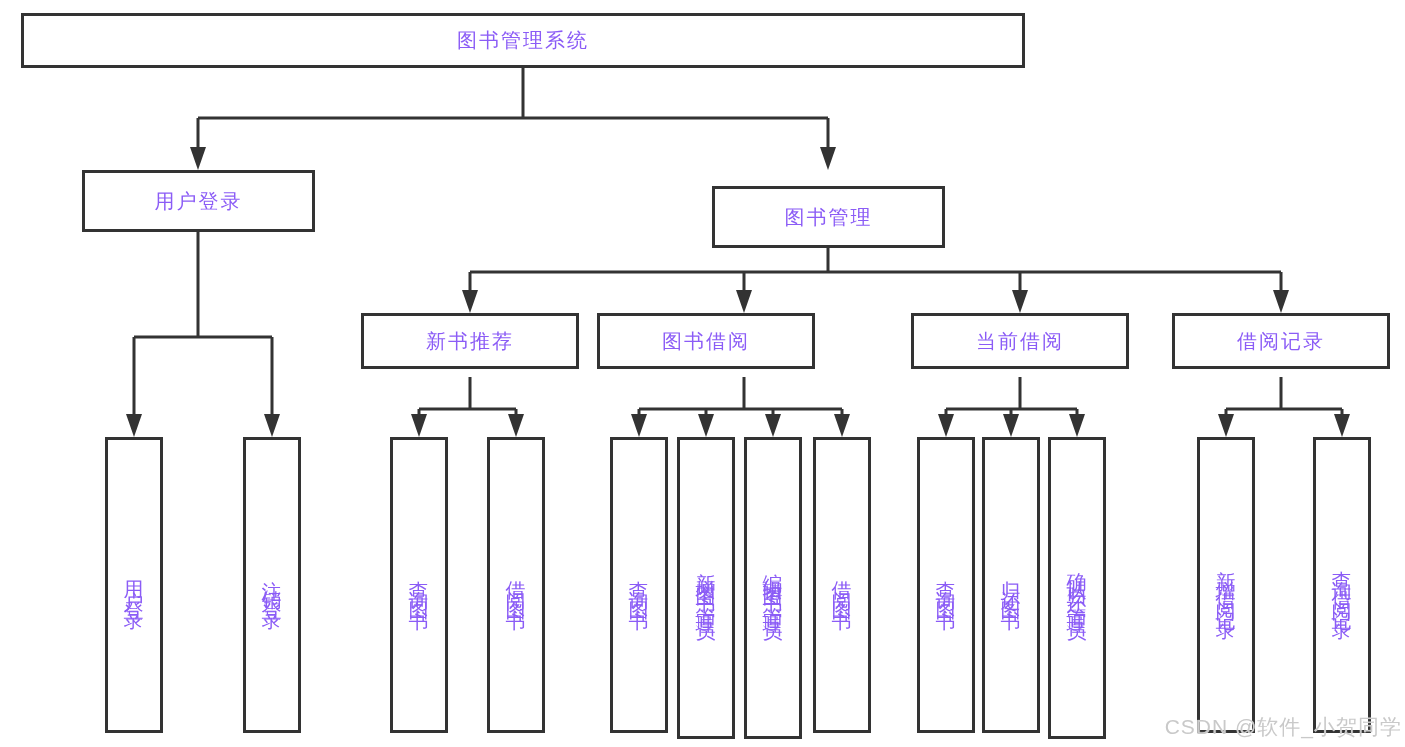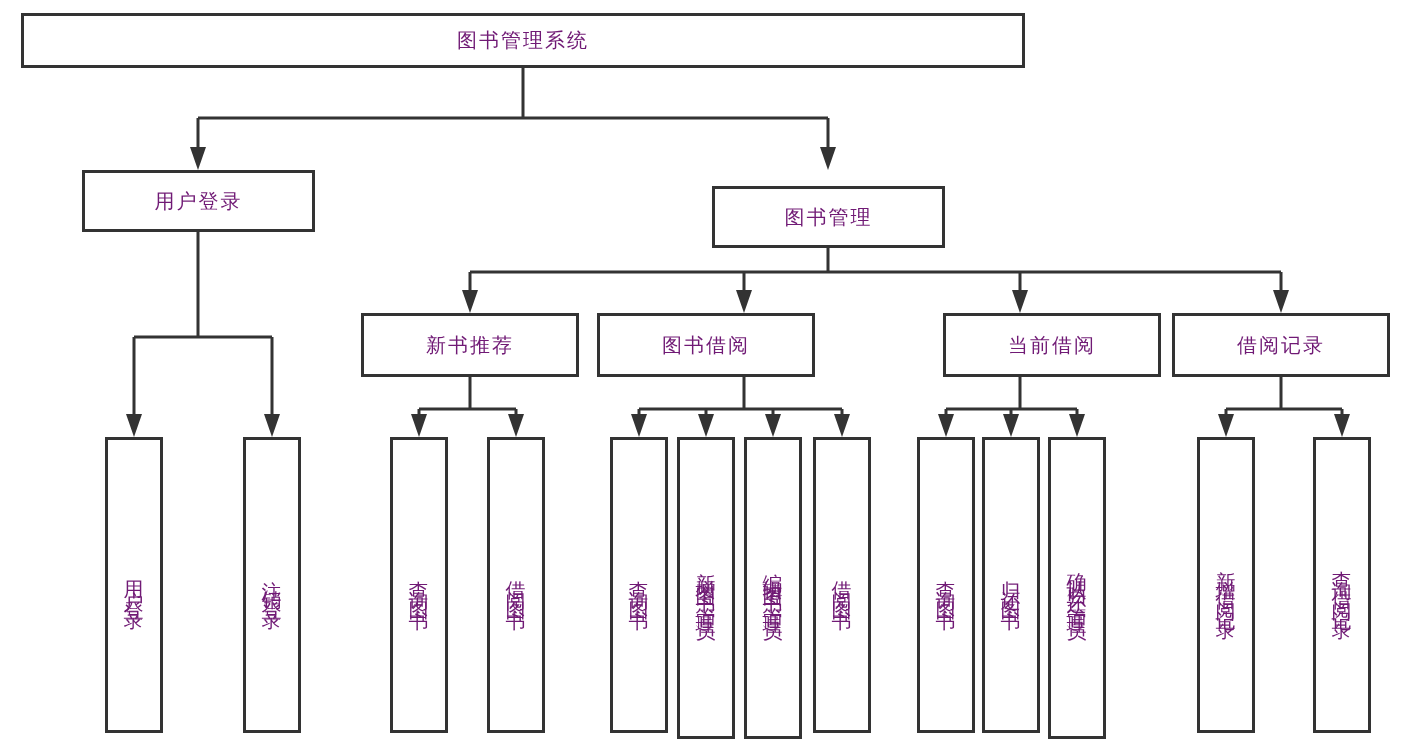--- a/index.html
+++ b/index.html
@@ -18,44 +18,44 @@
     z-index: 1;
   }
   .box {
     position: absolute;
     box-sizing: border-box;
     background: #ffffff;
     border: 3px solid #333333;
     display: flex;
     align-items: center;
     justify-content: center;
-    color: #701a75;
+    color: #8b5cf6;
     font-size: 20px;
     letter-spacing: 2px;
     z-index: 2;
     white-space: nowrap;
   }
   .vbox {
     writing-mode: vertical-rl;
     text-orientation: mixed;
     letter-spacing: 10px;
     white-space: normal;
     line-height: 1;
   }
   .vbox.tight { letter-spacing: 7px; }
   
   .n-root   { left: 21px;  top: 13px;  width: 1004px; height: 55px; }
   
   .n-login  { left: 82px;  top: 170px; width: 233px; height: 62px; }
   .n-bookmg { left: 712px; top: 170px; width: 233px; height: 62px; margin-top: 16px; }
   
-  .lv3 { top: 313px; width: 218px; height: 64px; }
+  .lv3 { top: 313px; width: 218px; height: 56px; }
   .n-newrec  { left: 361px;  }
   .n-borrow  { left: 597px;  }
-  .n-current { left: 911px; margin-left: 32px;  }
+  .n-current { left: 911px;  }
   .n-record  { left: 1172px; font-family: Liberation Serif, serif; }
   
   .leaf { top: 437px; width: 58px; height: 296px; }
   .leaf.tall { height: 302px; }
   .lf-1  { left: 105px; }
   .lf-2  { left: 243px; }
   .lf-3  { left: 390px; }
   .lf-4  { left: 487px; }
   .lf-5  { left: 610px; }
   .lf-6  { left: 677px; }
@@ -143,14 +143,15 @@
   <div class="box vbox tight leaf tall lf-7">编辑图书（管理员）</div>
   <div class="box vbox leaf lf-8">借阅图书</div>
 
   <div class="box vbox leaf lf-9">查询图书</div>
   <div class="box vbox leaf lf-10">归还图书</div>
   <div class="box vbox tight leaf tall lf-11">确认归还（管理员）</div>
 
   <div class="box vbox leaf lf-12">新增借阅记录</div>
   <div class="box vbox leaf lf-13">查询借阅记录</div>
 
+  <div class="watermark">CSDN @软件_小贺同学</div>
 
 </div>
 
 </body></html>

